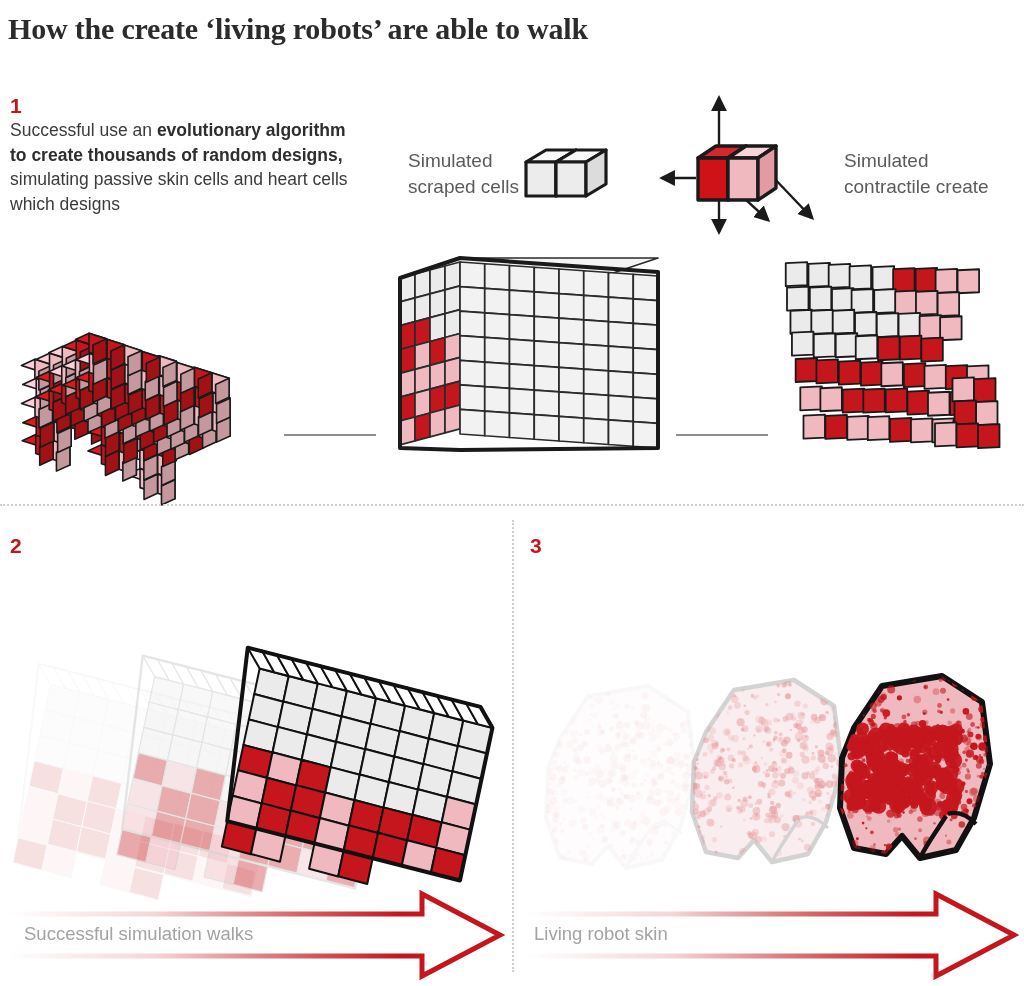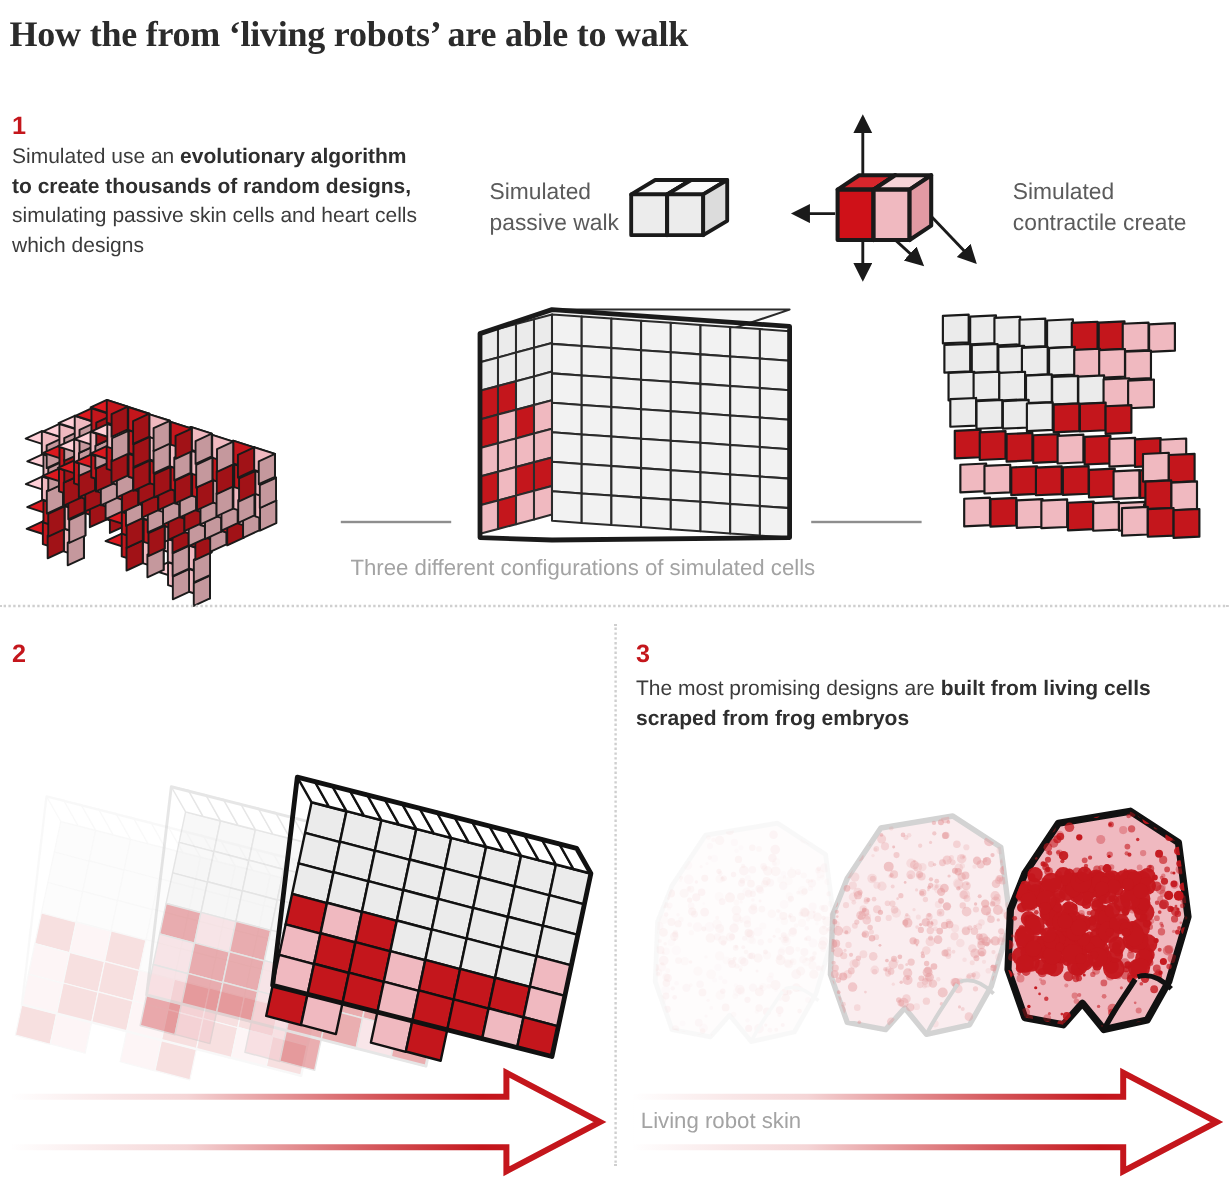--- a/index.html
+++ b/index.html
@@ -71,30 +71,30 @@
   }
 
   svg{display:block;overflow:visible;}
   .abs{position:absolute;}
 </style>
 </head>
 <body>
 
 <div id="page">
 
-  <div class="title">How the from ‘living robots’ are able to walk</div>
+  <div class="title">How the create ‘living robots’ are able to walk</div>
 
   <div class="stepnum" style="left:10px;top:95px;">1</div>
   <div class="steptext" style="left:10px;top:118px;width:348px;">
-    <span>Simulated use an </span><b>evolutionary algorithm to create thousands of random designs,</b><span> simulating passive skin cells and heart cells which designs</span>
+    <span>Successful use an </span><b>evolutionary algorithm to create thousands of random designs,</b><span> simulating passive skin cells and heart cells which designs</span>
   </div>
 
   <div class="legend-label" style="left:388px;top:148px;">
     <div>Simulated</div>
-    <div>passive walk</div>
+    <div>scraped cells</div>
   </div>
 
   <svg class="abs" style="left:520px;top:140px;" width="110" height="80" viewBox="0 0 110 80">
 
     <g stroke="#1a1a1a" stroke-width="3.2" stroke-linejoin="round">
 
       <polygon points="6,22 26,10 56,10 36,22" fill="#fafafa"></polygon>
       <polygon points="6,22 36,22 36,56 6,56" fill="#ececec"></polygon>
       <polygon points="36,22 56,10 56,44 36,56" fill="#dcdcdc"></polygon>
 
@@ -643,21 +643,20 @@
           <polygon points="182.50,151.30 204.00,150.30 204.00,173.30 182.50,174.30" fill="#c4161c"></polygon>
           <polygon points="163.00,173.40 184.50,172.40 184.50,195.40 163.00,196.40" fill="#f0b9c0"></polygon>
           <polygon points="184.50,174.30 206.00,173.30 206.00,196.30 184.50,197.30" fill="#c4161c"></polygon>
           <polygon points="206.00,175.20 227.50,174.20 227.50,197.20 206.00,198.20" fill="#c4161c"></polygon>
         </g>
       </g>
   </svg>
 
   <div class="caprule" style="left:284px;top:434px;width:92px;"></div>
   <div class="caprule" style="left:676px;top:434px;width:92px;"></div>
-  <div class="caption" style="left:292px;top:462px;">Three different configurations of simulated cells</div>
 
   <div class="hdiv" style="top:504px;"></div>
   <div class="vdiv" style="left:512px;top:520px;height:452px;"></div>
 
   <div class="stepnum" style="left:10px;top:535px;">2</div>
 
   <svg class="abs" style="left:4px;top:655px;" width="500" height="240" viewBox="0 0 500 240">
     <g id="walk">
         <g opacity="0.13" transform="translate(6,18) rotate(12 120 100)" stroke="#cfcfcf" stroke-width="1" stroke-linejoin="round">
           <polygon points="24.00,30.00 54.00,31.50 54.00,57.50 24.00,56.00" fill="#ebebeb"></polygon>
@@ -869,23 +868,20 @@
           <polygon points="204.00,37.20 219.00,37.80 203.00,19.20 188.00,19.20" fill="#ffffff"></polygon>
           <polygon points="219.00,37.80 234.00,38.40 218.00,19.80 203.00,19.80" fill="#ffffff"></polygon>
           <polygon points="234.00,38.40 249.00,39.00 233.00,20.40 218.00,20.40" fill="#ffffff"></polygon>
           <polygon points="249.00,39.00 264.00,39.60 248.00,21.00 233.00,21.00" fill="#ffffff"></polygon>
           <polygon points="8.00,12.00 248.00,21.60 264.00,39.60 264.00,195.60 24.00,186.00 8.00,12.00" fill="none" stroke="#111111" stroke-width="4"></polygon>
         </g>
       </g>
   </svg>
 
   <div class="stepnum" style="left:530px;top:535px;">3</div>
-  <div class="steptext" style="left:530px;top:561px;width:468px;">
-    <span>The most promising designs are </span><b>built from living cells scraped from frog embryos</b>
-  </div>
 
   <svg class="abs" style="left:528px;top:668px;" width="496" height="235" viewBox="0 0 496 235">
     <g id="blobs">
         <g transform="translate(2,10)" opacity="0.16">
           <path d="M30,60 L58,18 L118,8 L158,34 L166,96 L150,150 L132,182 L96,190 L78,168 L62,186 L30,180 L16,140 L18,90 Z" fill="#fbeef0" stroke="#d8d8d8" stroke-width="4" stroke-linejoin="round"></path>
           <clipPath id="clip0">
             <path d="M30,60 L58,18 L118,8 L158,34 L166,96 L150,150 L132,182 L96,190 L78,168 L62,186 L30,180 L16,140 L18,90 Z"></path>
           </clipPath>
           <g clip-path="url(#clip0)">
             <circle cx="46.1" cy="99.2" r="2.23" fill="#c4161c" opacity="0.10303668158735926"></circle>
@@ -2374,20 +2370,21 @@
     <defs>
       <linearGradient id="gL" x1="0" y1="0" x2="1" y2="0">
         <stop offset="0" stop-color="#c4161c" stop-opacity="0"></stop>
         <stop offset="0.30" stop-color="#c4161c" stop-opacity="0.18"></stop>
         <stop offset="0.62" stop-color="#c4161c" stop-opacity="0.72"></stop>
         <stop offset="0.80" stop-color="#c4161c" stop-opacity="1"></stop>
       </linearGradient>
     </defs>
     <path d="M2,24 L416,24 L416,4 L494,45 L416,86 L416,66 L2,66 Z" fill="none" stroke="url(#gL)" stroke-width="5"></path>
   </svg>
+  <div class="caption" style="left:24px;top:923px;">Successful simulation walks</div>
 
   <svg class="abs" style="left:524px;top:890px;" width="496" height="92" viewBox="0 0 496 92">
     <defs>
       <linearGradient id="gR" x1="0" y1="0" x2="1" y2="0">
         <stop offset="0" stop-color="#c4161c" stop-opacity="0"></stop>
         <stop offset="0.30" stop-color="#c4161c" stop-opacity="0.18"></stop>
         <stop offset="0.62" stop-color="#c4161c" stop-opacity="0.72"></stop>
         <stop offset="0.80" stop-color="#c4161c" stop-opacity="1"></stop>
       </linearGradient>
     </defs>

